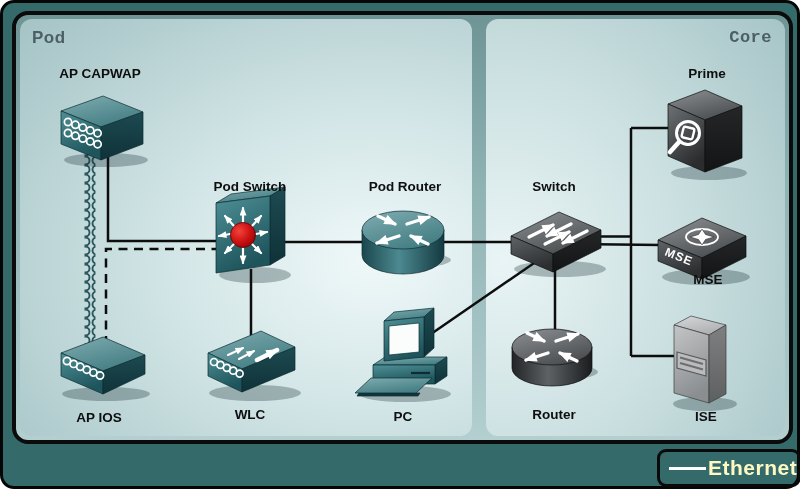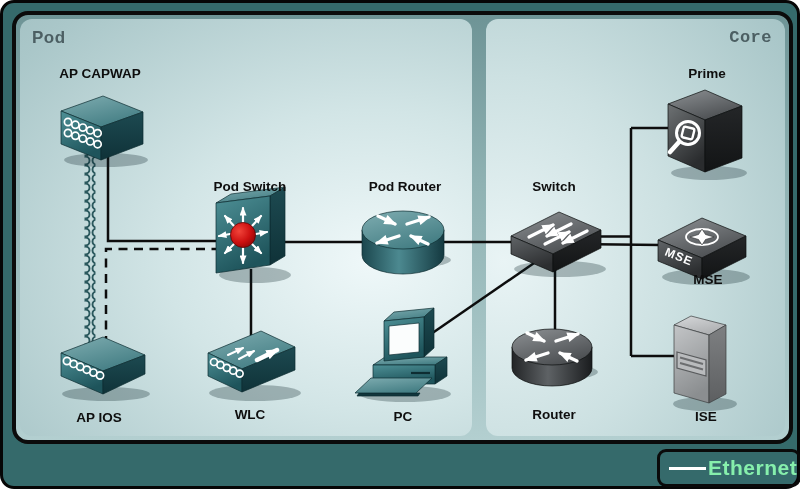--- a/index.html
+++ b/index.html
@@ -15,21 +15,21 @@
   .panel-core{left:470px;right:4px;
     background:radial-gradient(ellipse 135% 105% at 6% 58%,#e9f4f5 0%,#cde1e2 42%,#a7c5c7 88%,#9fbfc1 100%);}
   .zone-label{position:absolute;top:9px;font-size:17px;font-weight:bold;color:#4c5f63;letter-spacing:.5px;}
   .zone-label.pod{left:12px;}
   .zone-label.core{right:13px;font-family:Liberation Mono, monospace;}
   svg.diagram{position:absolute;left:0;top:0;}
   .legend{position:absolute;left:654px;top:446px;width:138px;height:32px;
     border:3px solid #0a0a0a;border-radius:9px;box-sizing:content-box;
     display:flex;align-items:center;}
   .legend-line{display:inline-block;width:37px;height:3px;background:#fff;margin-left:9px;flex:0 0 auto;}
-  .legend-label{color:#86efac;font-size:21px;font-weight:bold;margin-left:2px;letter-spacing:.5px;}
+  .legend-label{color:#fef9c3;font-size:21px;font-weight:bold;margin-left:2px;letter-spacing:.5px;}
   text.dev-label{font-size:13.5px;font-weight:bold;fill:#0e0e0e;}
   text.face-label{font-size:12px;font-weight:bold;fill:#fff;letter-spacing:1px;}
 </style>
 </head>
 <body>
 
 <div class="window">
   <div class="inner-frame">
     <div class="panel panel-pod">
       <div class="zone-label pod">Pod</div>

